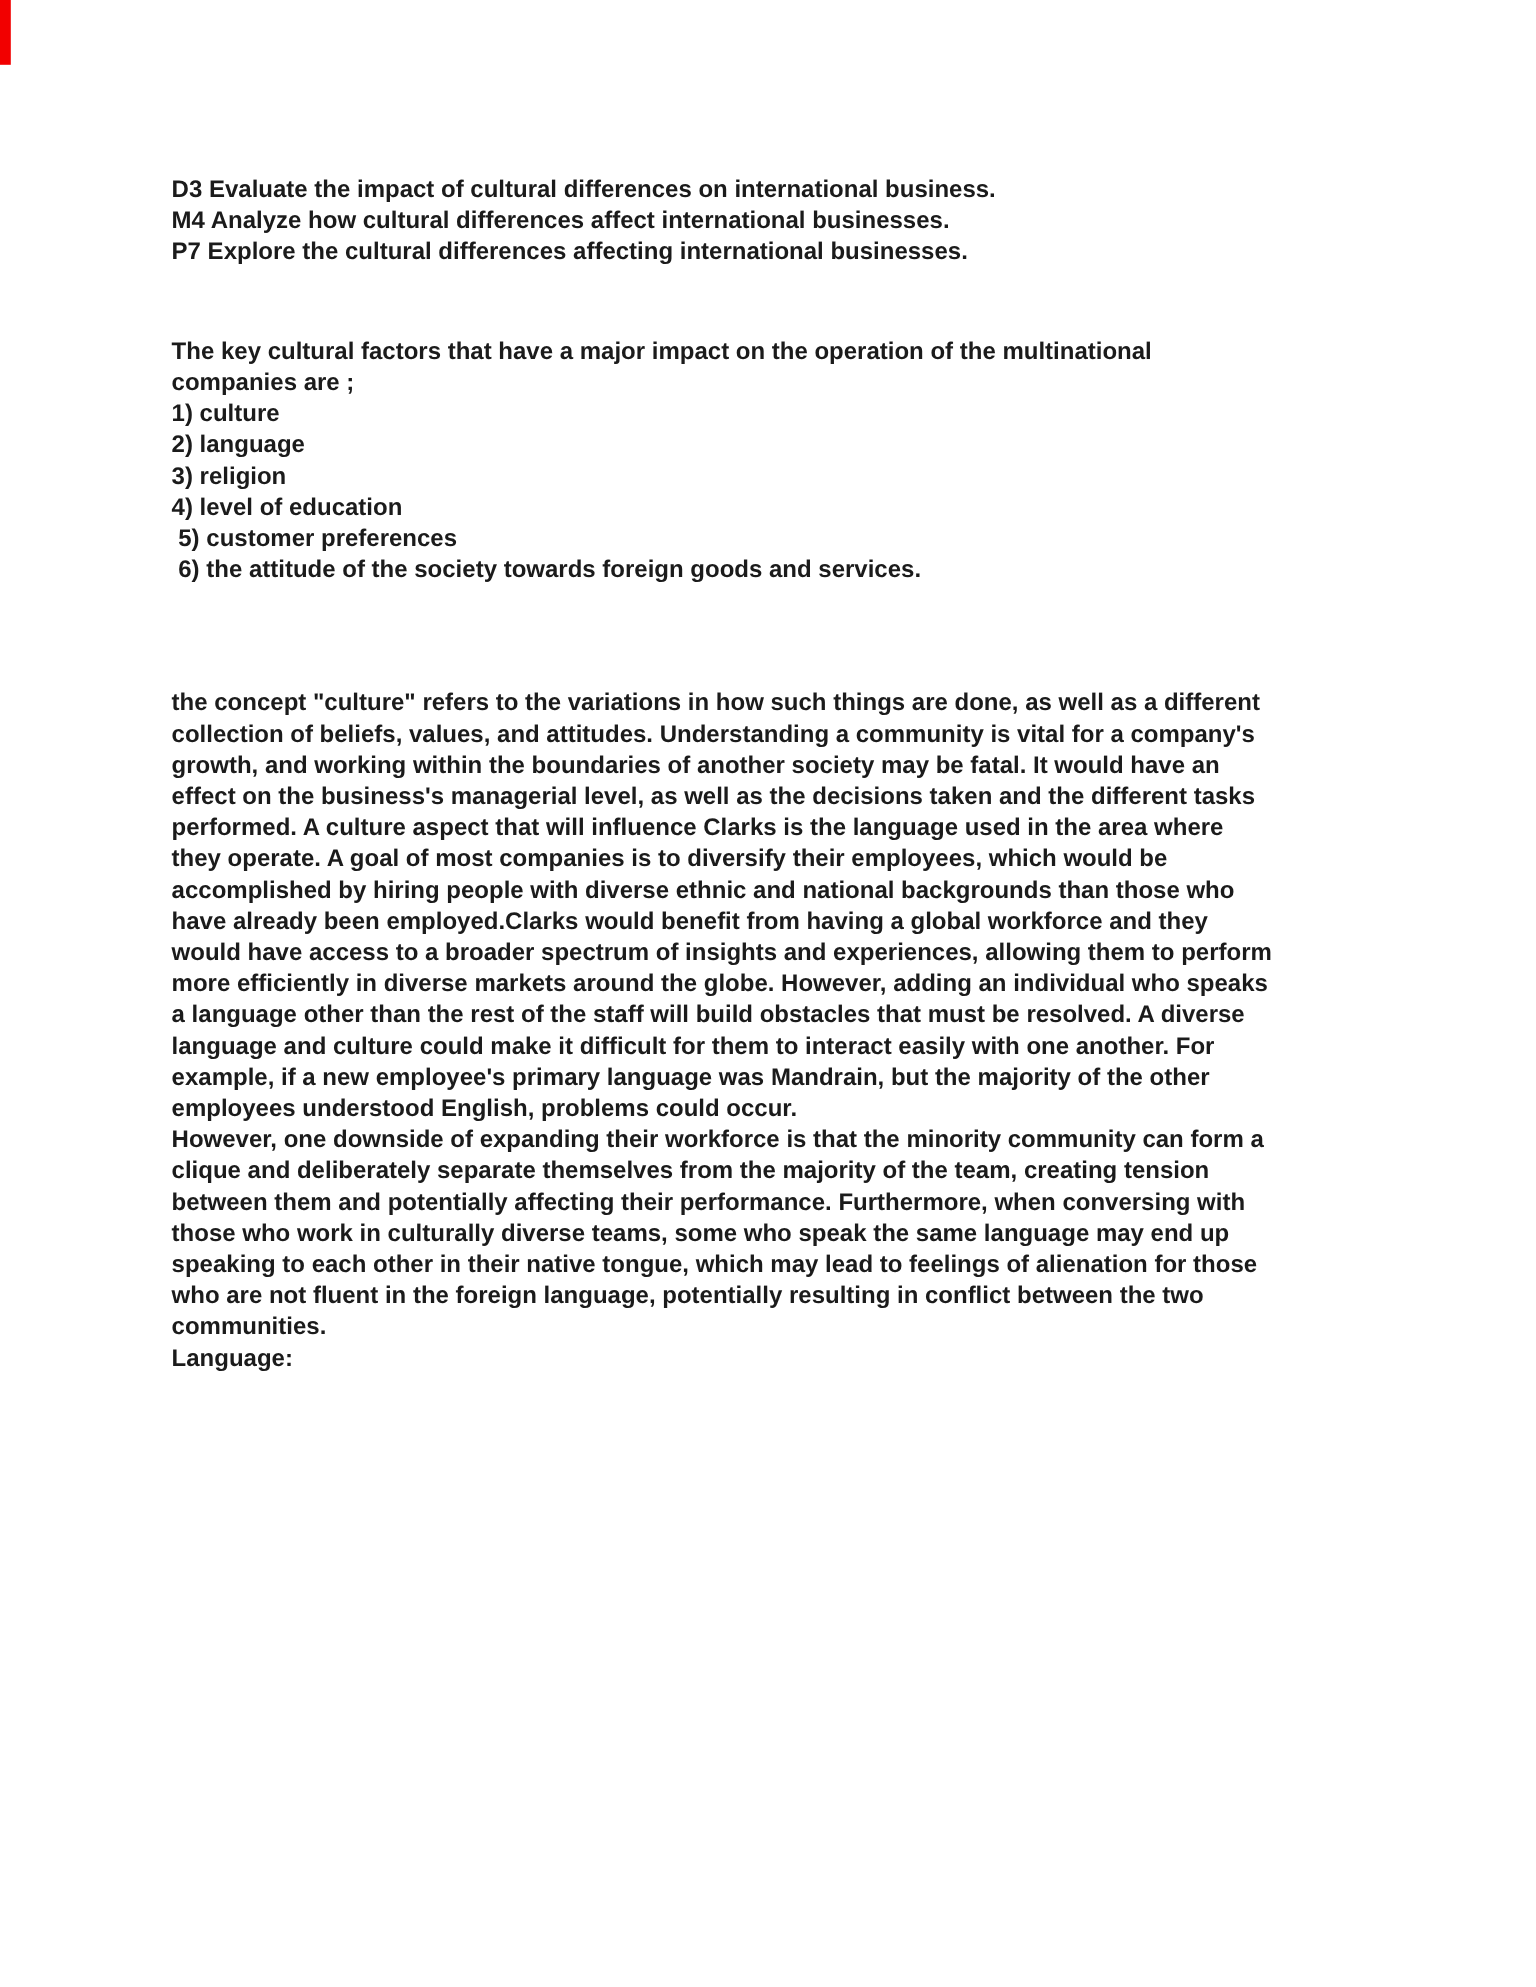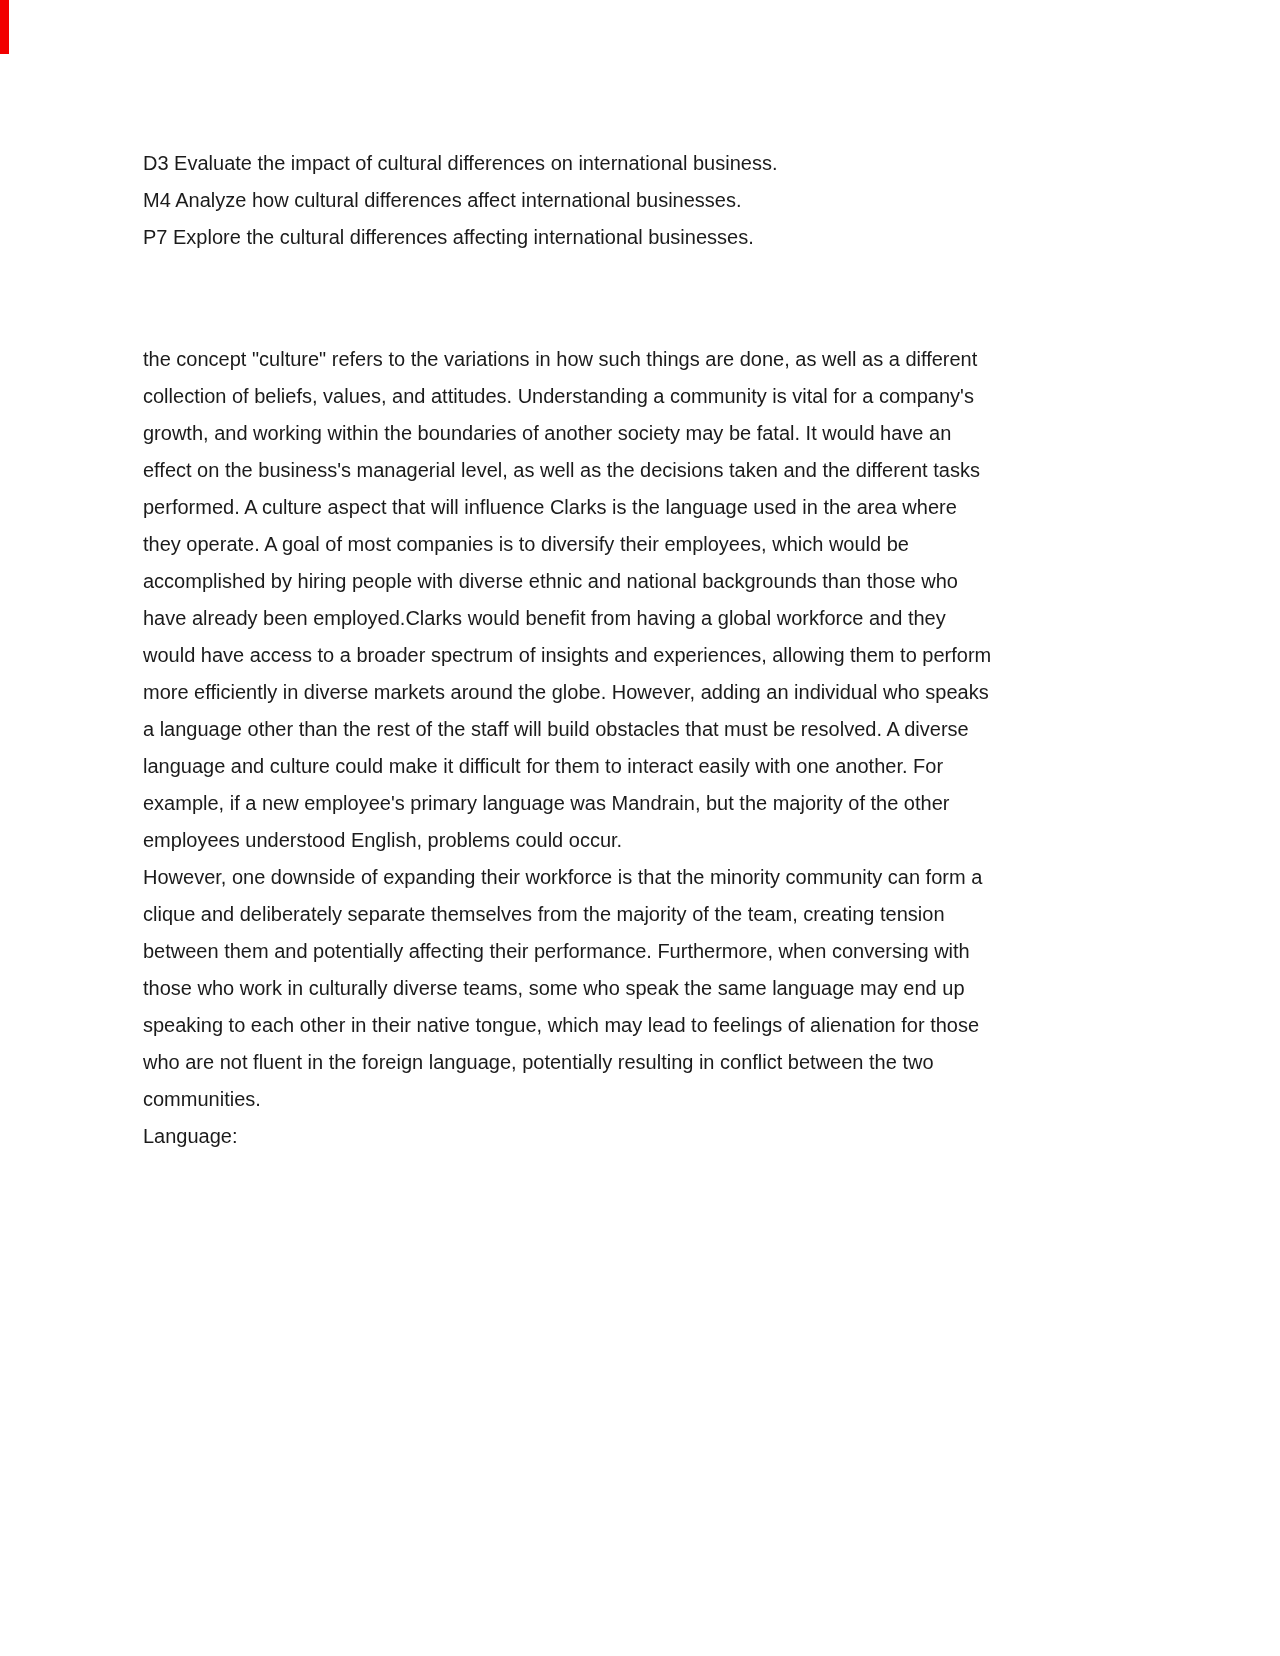--- a/index.html
+++ b/index.html
@@ -27,38 +27,47 @@
     position: absolute;
     left: 0;
     top: 0;
     width: 9px;
     height: 54px;
     background: #f20000;
   }
   .para {
     margin: 0;
     font-size: 20px;
-    line-height: 37px;
+    line-height: 26px;
     white-space: pre-wrap;
     letter-spacing: 0;
+    font-weight: bold;
   }
   .para.intro-block   { margin-top: 57px;  }
   .para.culture-block { margin-top: 85px;  }
   .para.language-head { }
 </style>
 </head>
 <body>
 
 <div class="page">
   <div class="red-marker"></div>
 
   <p class="para criteria-block">D3 Evaluate the impact of cultural differences on international business.
 M4 Analyze how cultural differences affect international businesses.
 P7 Explore the cultural differences affecting international businesses.</p>
 
+  <p class="para intro-block">The key cultural factors that have a major impact on the operation of the multinational
+companies are ;
+1) culture
+2) language
+3) religion
+4) level of education
+ 5) customer preferences
+ 6) the attitude of the society towards foreign goods and services.</p>
 
   <p class="para culture-block">the concept "culture" refers to the variations in how such things are done, as well as a different
 collection of beliefs, values, and attitudes. Understanding a community is vital for a company's
 growth, and working within the boundaries of another society may be fatal. It would have an
 effect on the business's managerial level, as well as the decisions taken and the different tasks
 performed. A culture aspect that will influence Clarks is the language used in the area where
 they operate. A goal of most companies is to diversify their employees, which would be
 accomplished by hiring people with diverse ethnic and national backgrounds than those who
 have already been employed.Clarks would benefit from having a global workforce and they
 would have access to a broader spectrum of insights and experiences, allowing them to perform

